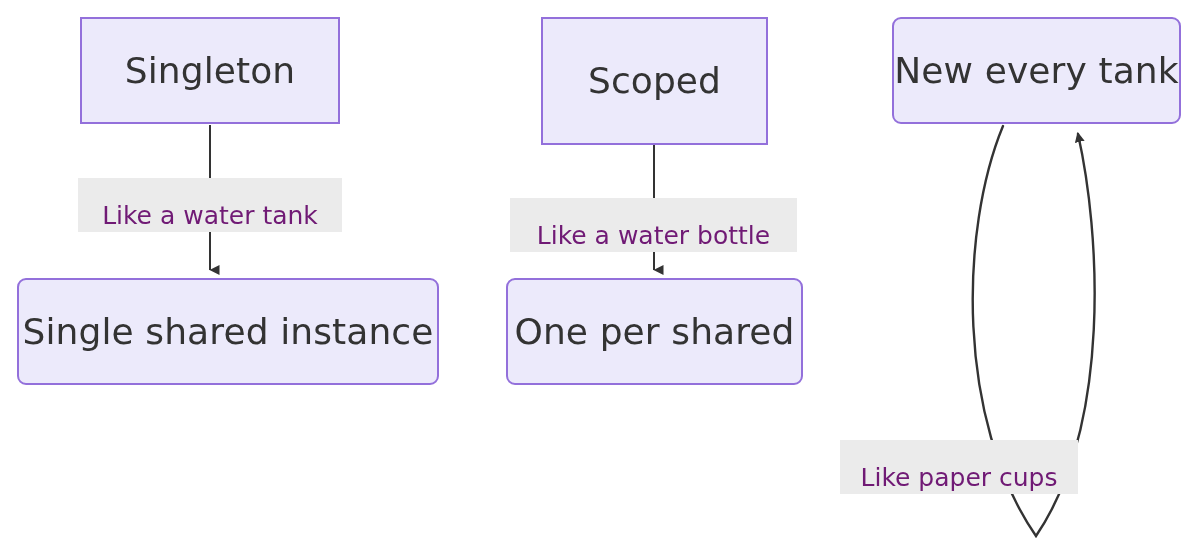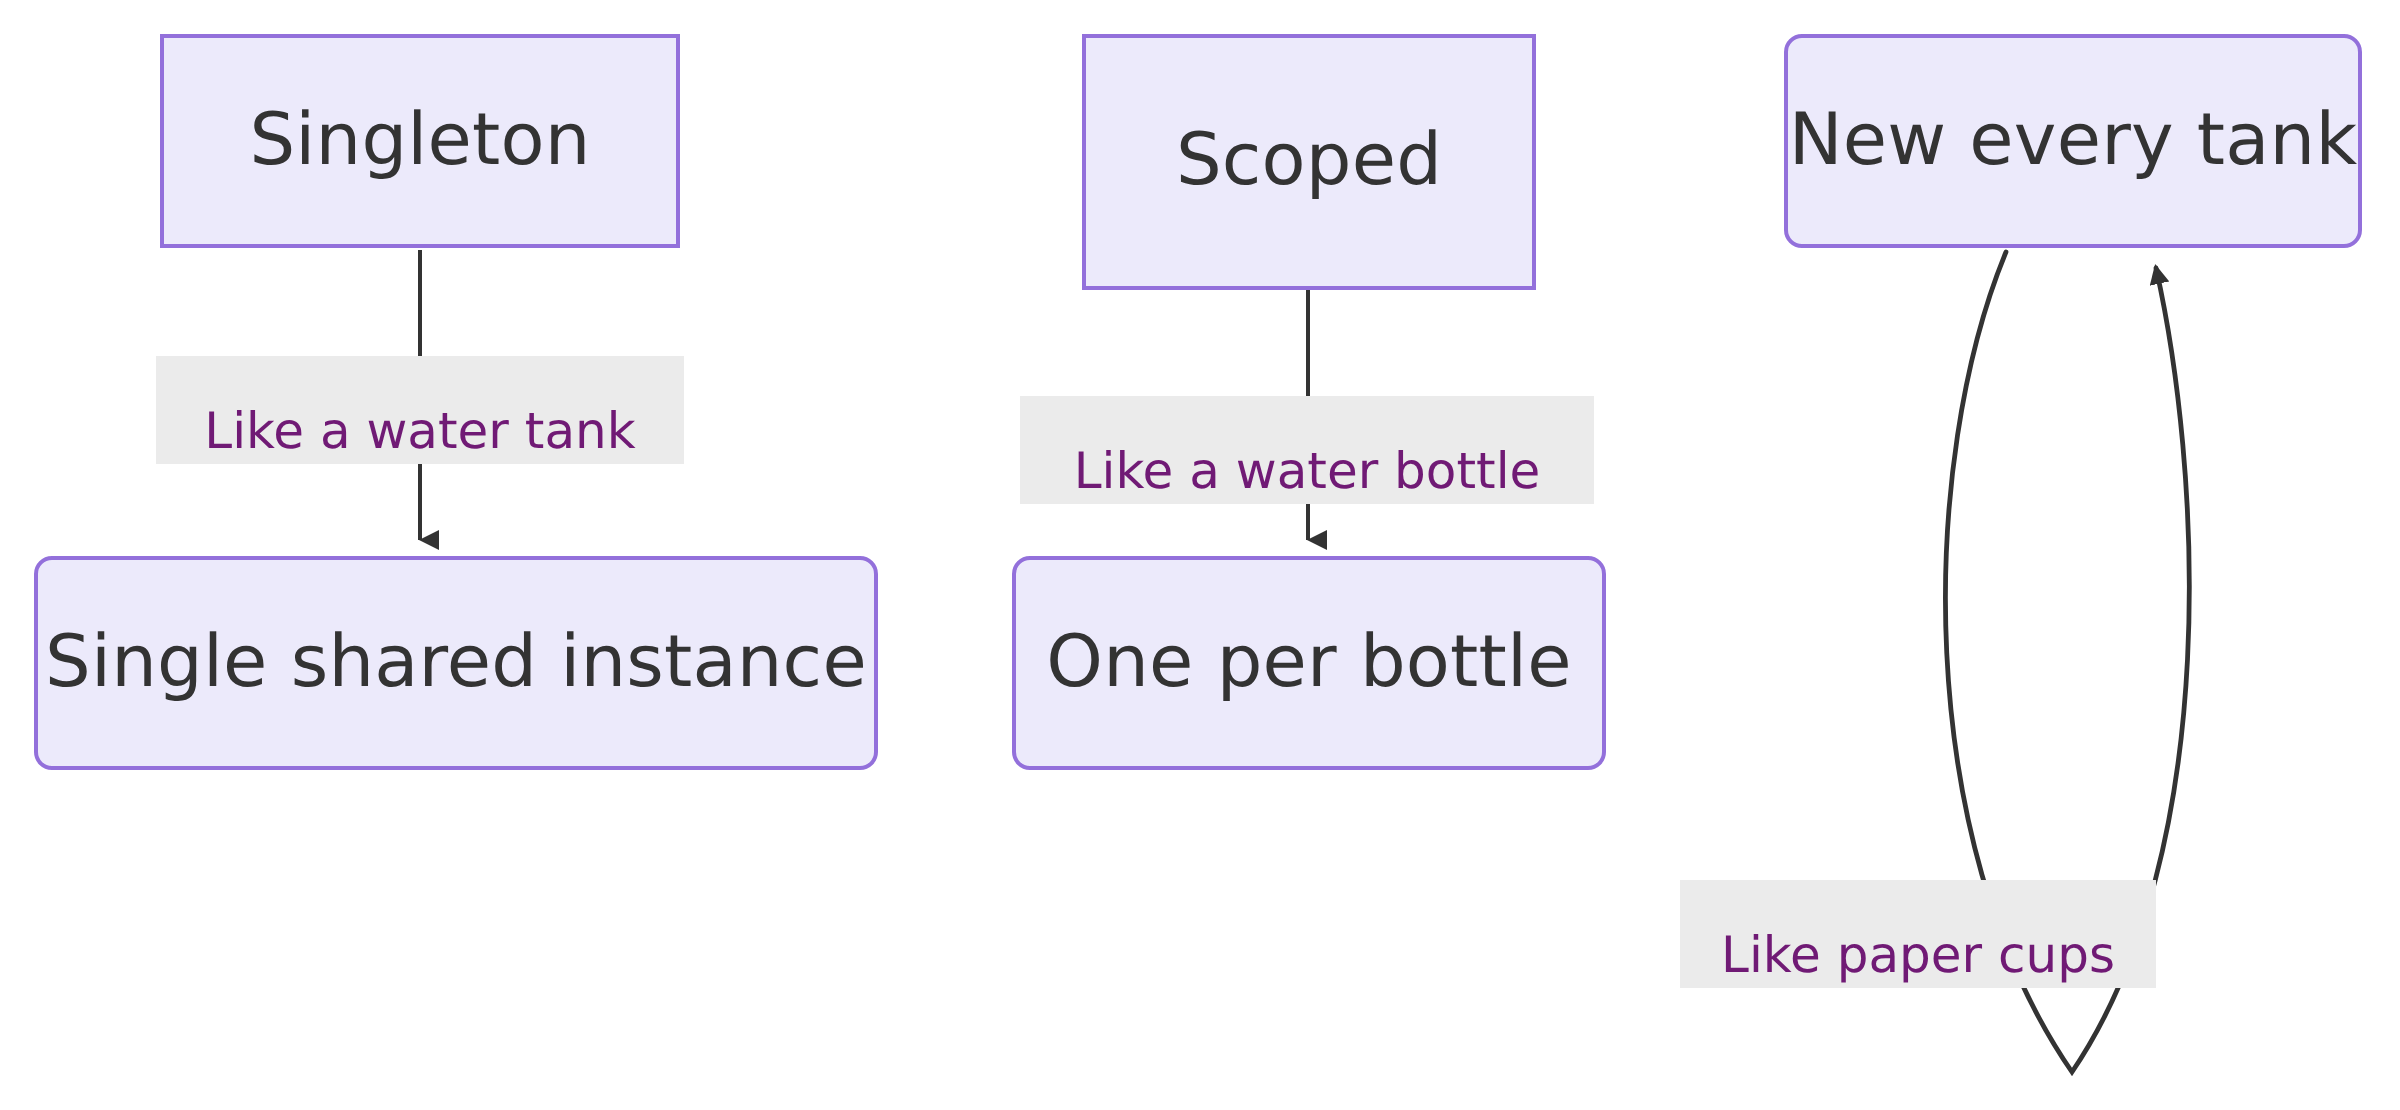--- a/index.html
+++ b/index.html
@@ -98,21 +98,21 @@
 
   <div class="node round" id="node-single-instance">
     <span>Single shared instance</span>
   </div>
 
   <div class="node sharp" id="node-scoped">
     <span>Scoped</span>
   </div>
 
   <div class="node round" id="node-one-per-request">
-    <span>One per bottle</span>
+    <span>One per shared</span>
   </div>
 
   <div class="node round" id="node-new-every-time">
     <span>New every tank</span>
   </div>
 
   <div class="edge-label" id="edge-label-water-tank">Like a water tank</div>
 
   <div class="edge-label" id="edge-label-water-bottle">Like a water bottle</div>
 

